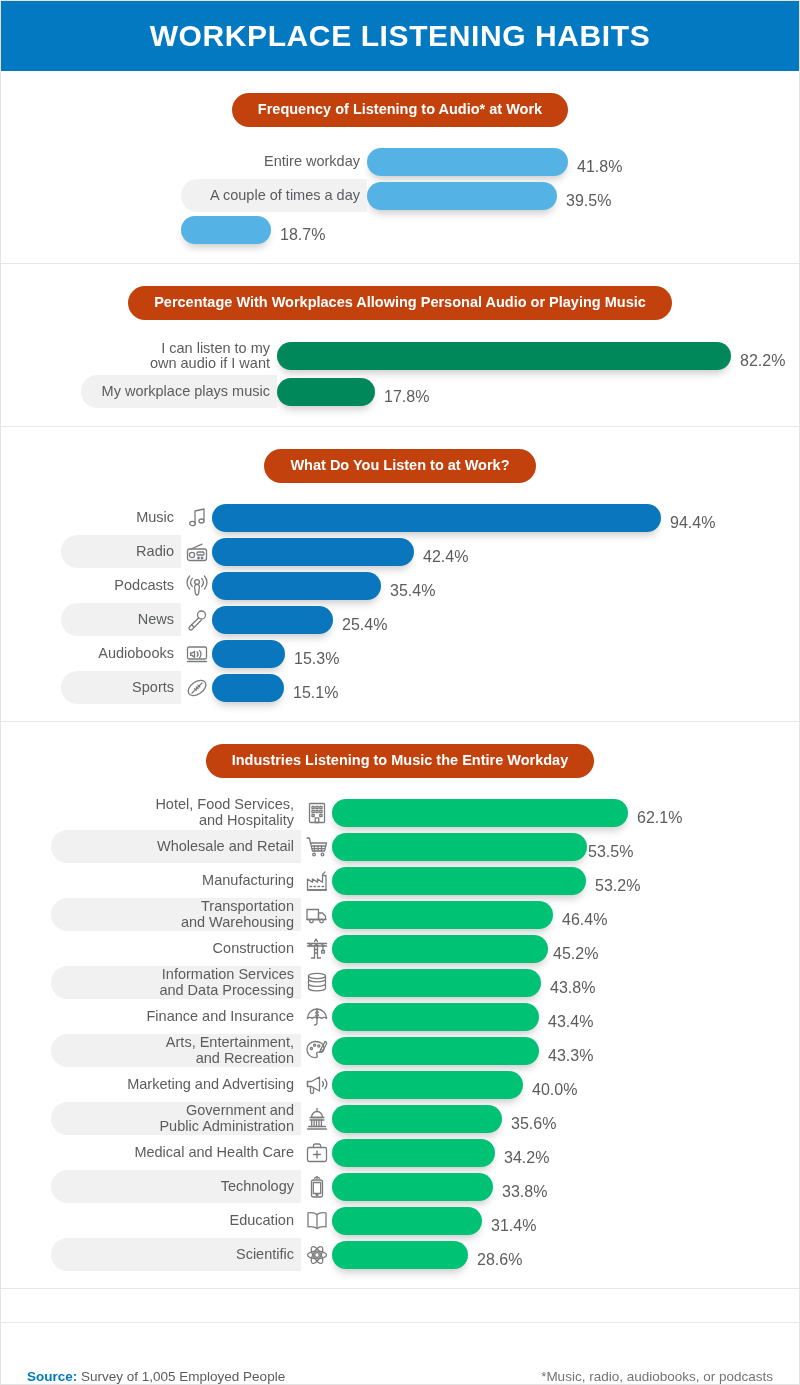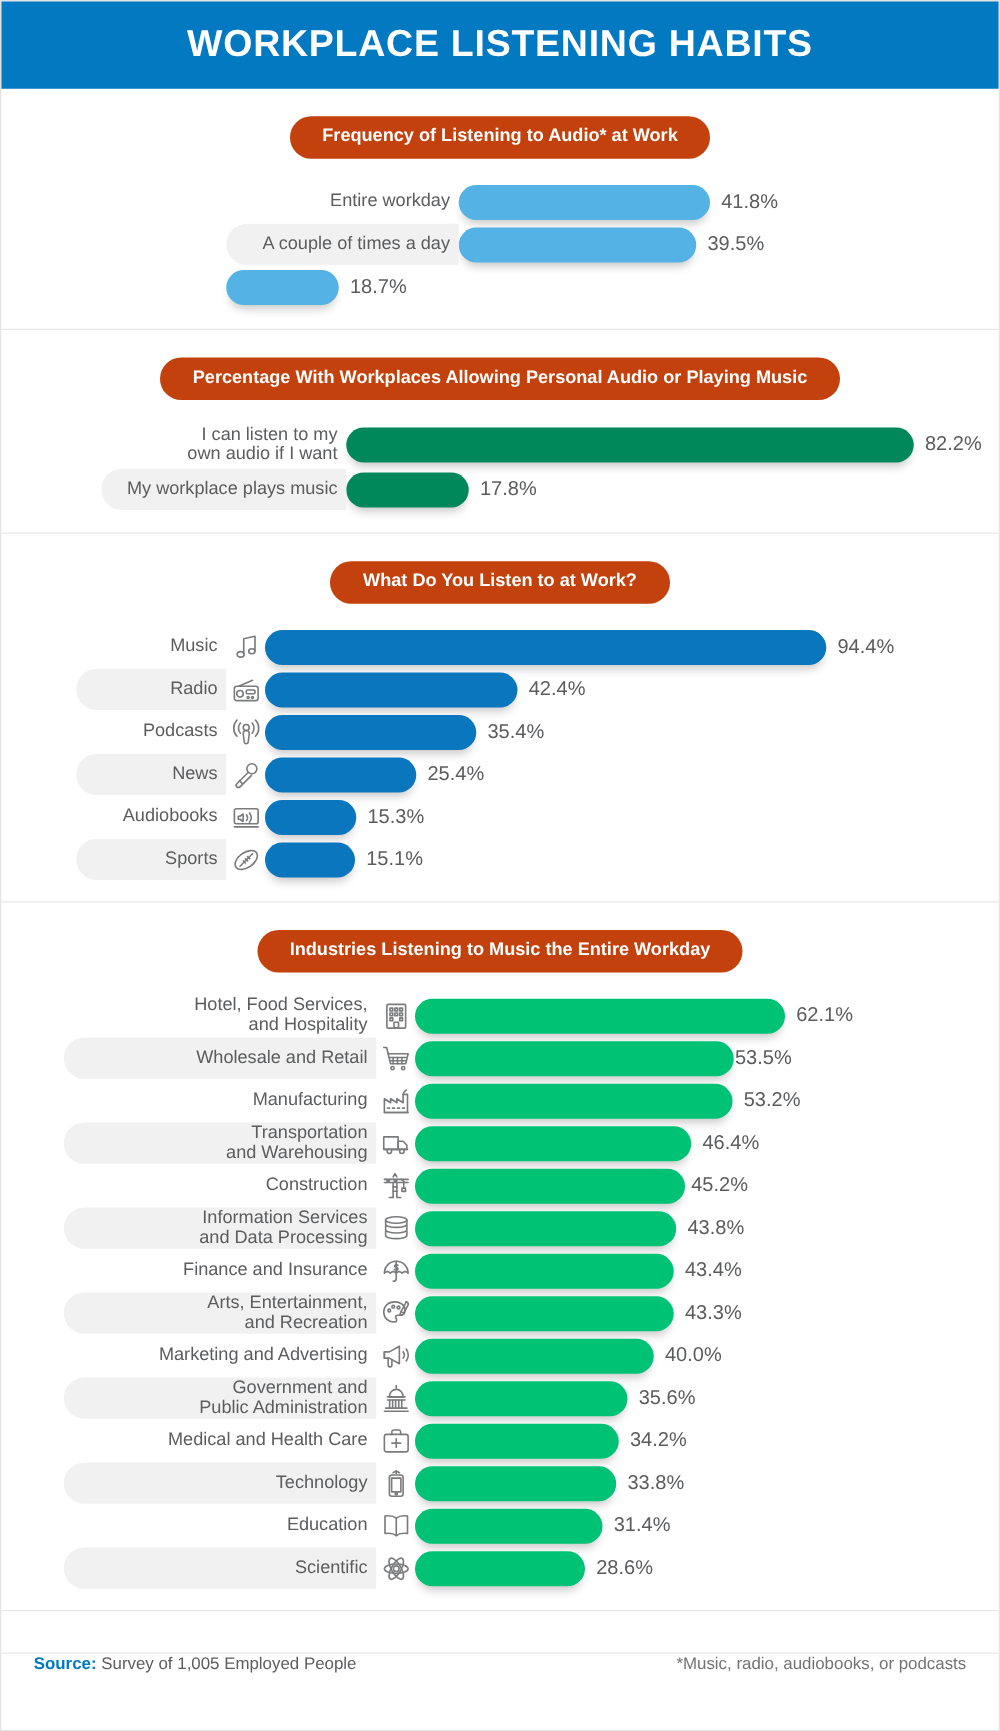--- a/index.html
+++ b/index.html
@@ -84,21 +84,21 @@
   .icon-cell{
     width:26px;min-width:26px;
     height:26px;
     display:flex;align-items:center;justify-content:center;
     margin-left:3px;margin-right:2px;
     position:relative;z-index:2;
   }
   .icon-cell svg{display:block;}
   .bar-area{
     position:relative;
-    display:flex;align-items:center;
+    display:flex;align-items:flex-end;
     flex:1;
   }
   .bar{
     height:28px;
     border-radius:14px;
     box-shadow:0 6px 8px -3px rgba(0,0,0,0.22);
     position:relative;
   }
   .bar-val{
     font-size:16px;
@@ -128,21 +128,21 @@
   #sec4 .bar{background:#00C274;}
   #sec4 .rows{margin-left:50px;}
   #sec4 .row{min-height:34px;}
 
   
   .footer{
     position:absolute;
     left:0;right:0;bottom:0;
     height:62px;
     border-top:1px solid #E6E6E6;
-    display:flex;align-items:flex-start;justify-content:space-between;
+    display:flex;align-items:flex-end;justify-content:space-between;
     padding:0 26px;
     box-sizing:border-box;
     font-size:13.5px;
     color:#5B5C5E;
   }
   .footer b{color:#0379C2;}
   .note{color:#737373;}
 </style>
 </head>
 <body>

